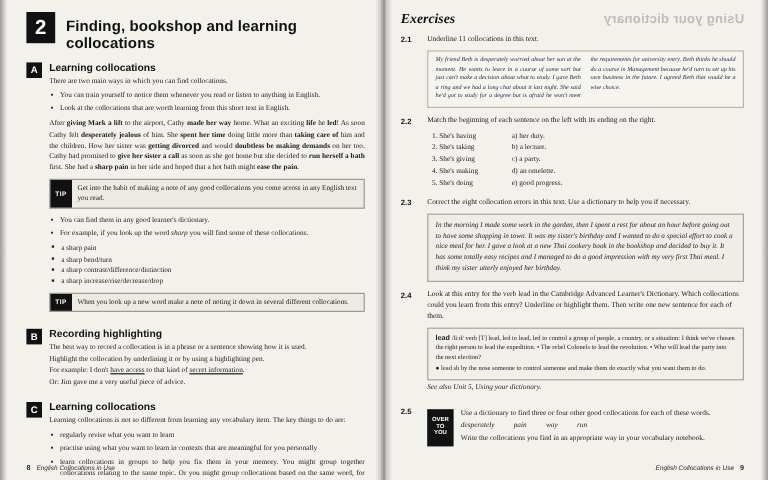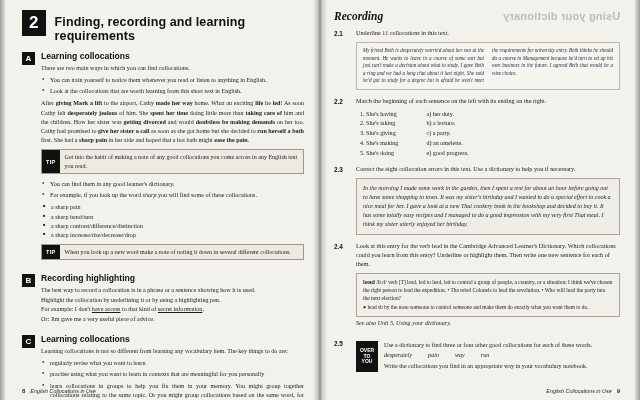--- a/index.html
+++ b/index.html
@@ -157,21 +157,21 @@
 </head>
 <body class="blur">
 
 <div class="spread">
 
   <div class="page left">
     <div class="edge-l"></div>
 
     <div class="unit-head">
       <div class="unit-num">2</div>
-      <div class="unit-title">Finding, recording and learning requirements</div>
+      <div class="unit-title">Finding, bookshop and learning collocations</div>
     </div>
 
     <div class="sec">
       <div class="sec-letter">A</div>
       <div class="sec-body">
         <div class="sec-title">Learning collocations</div>
         <p class="t">There are two main ways in which you can find collocations.</p>
         <ul class="b">
           <li>You can train yourself to notice them whenever you read or listen to anything in English.</li>
           <li>Look at the collocations that are worth learning from this short text in English.</li>
@@ -231,21 +231,21 @@
     <div class="foot l">
       <span class="pg">8</span>
       <em>English Collocations in Use</em>
     </div>
   </div>
 
   <div class="page right">
     <div class="edge-r"></div>
 
     <div class="ghost">Using your dictionary</div>
-    <div class="ex-title">Recording</div>
+    <div class="ex-title">Exercises</div>
 
     <div class="ex">
       <div class="ex-num">2.1</div>
       <div class="ex-body">
         <p class="ex-instr">Underline 11 collocations in this text.</p>
         <div class="handwrite">My friend Beth is desperately worried about her son at the moment. He wants to leave in a course of some sort but just can't make a decision about what to study. I gave Beth a ring and we had a long chat about it last night. She said he'd got to study for a degree but is afraid he won't meet the requirements for university entry. Beth thinks he should do a course in Management because he'd turn to set up his own business in the future. I agreed Beth that would be a wise choice.</div>
       </div>
     </div>
 
     <div class="ex">

